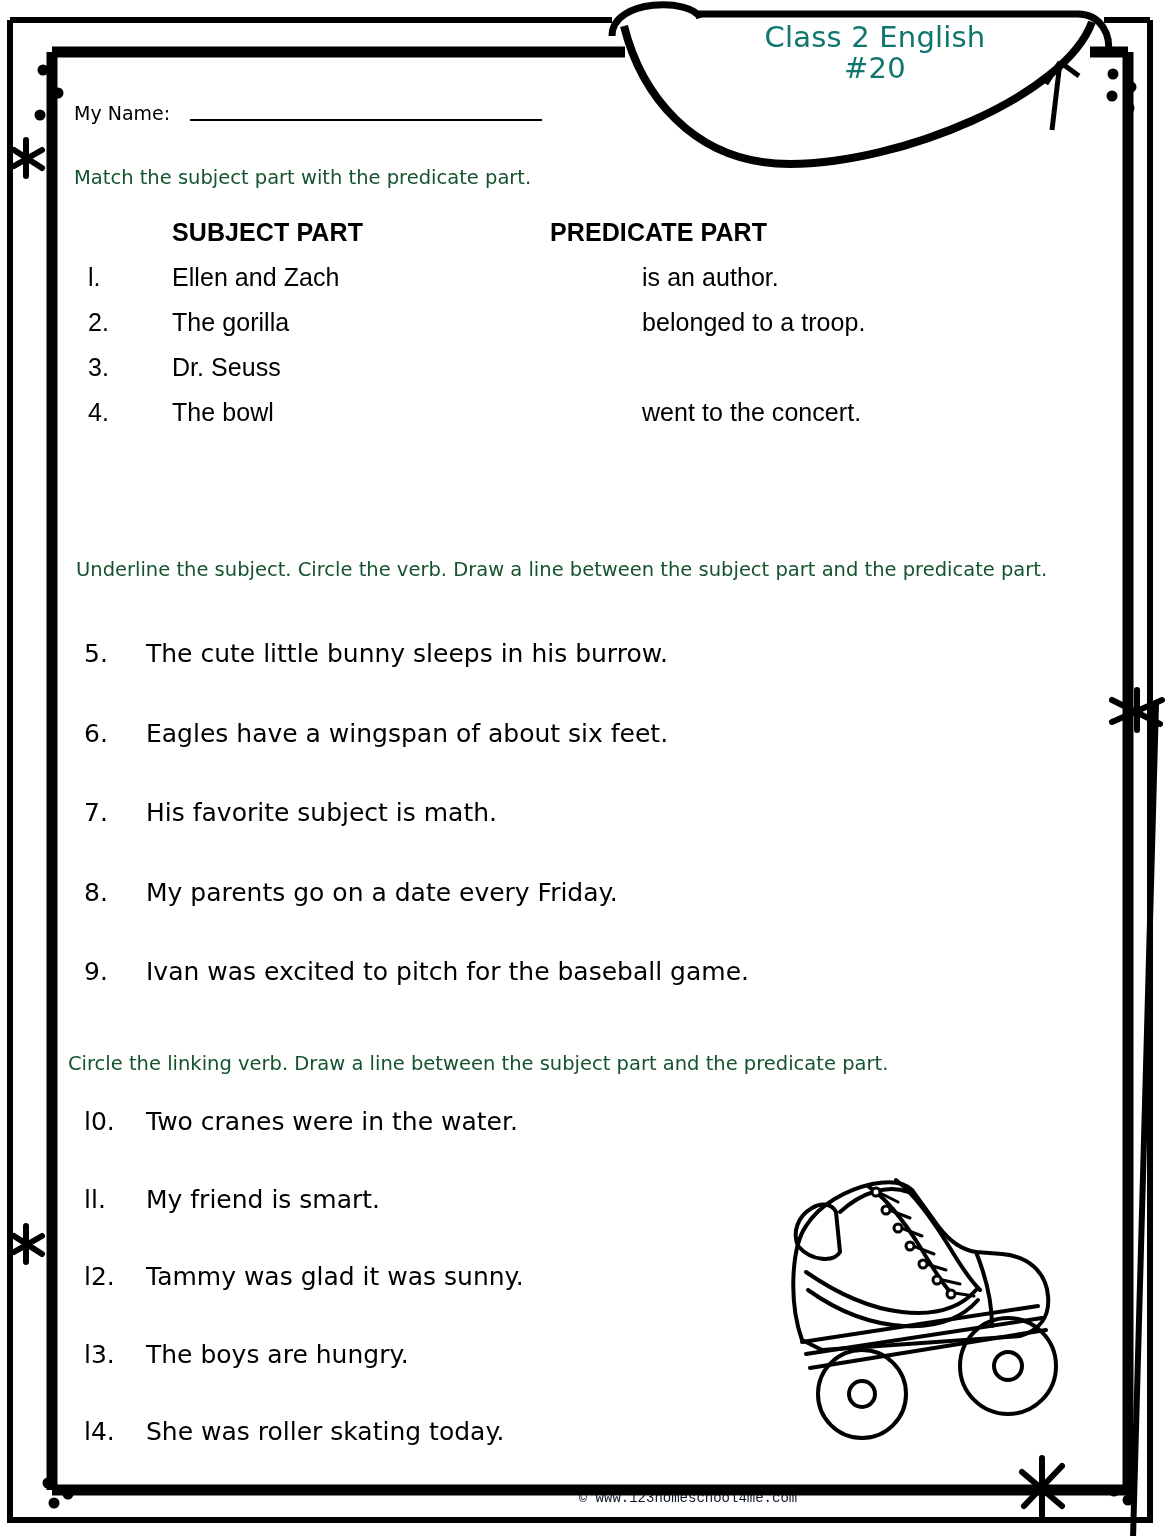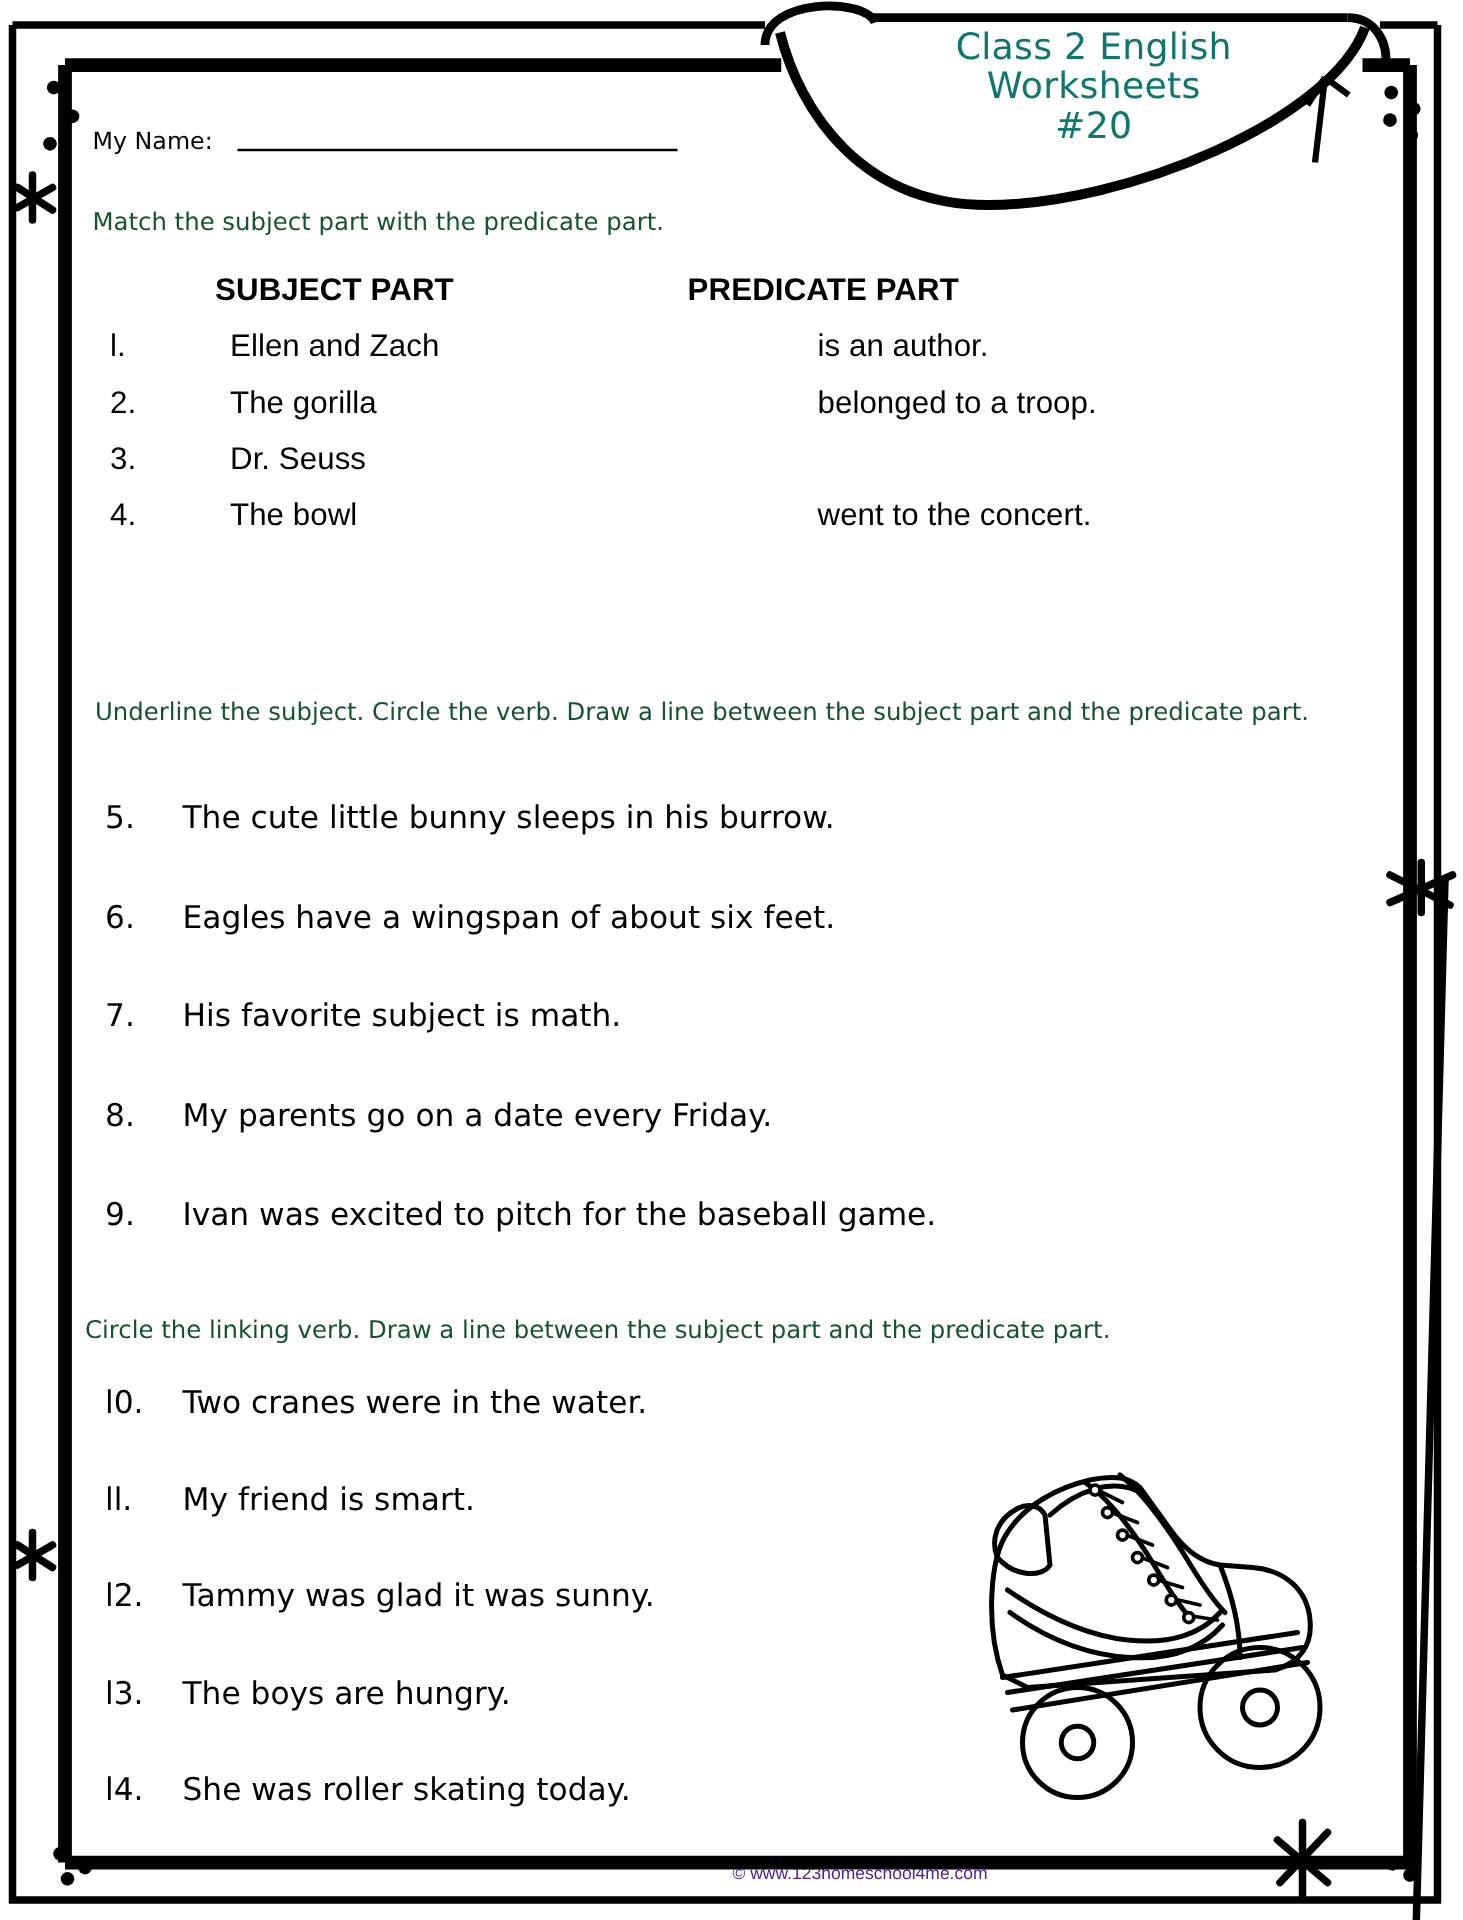--- a/index.html
+++ b/index.html
@@ -119,21 +119,21 @@
     align-items: baseline;
     font-size: 25px;
     margin-bottom: 16px;
     letter-spacing: .05px;
   }
   .m-num {
     width: 92px;
     padding-left: 8px;
     flex: 0 0 92px;
   }
-  .m-subj { width: 470px; flex: 0 0 470px; margin-left: 12px; }
+  .m-subj { width: 470px; flex: 0 0 470px; }
   .m-pred { flex: 1 1 auto; }
 
   
   .qlist {
     position: absolute;
     left: 78px;
     width: 1010px;
   }
   .qlist-a { top: 640px; }
   .qlist-b { top: 1108px; }
@@ -165,23 +165,23 @@
   }
 
   
   .footer {
     position: absolute;
     top: 1490px;
     left: 0;
     width: 936px;
     text-align: center;
     padding-right: 60px;
-    font-family: Liberation Sans, sans-serif;
+    font-family: Liberation Mono, monospace;
     font-size: 14px;
-    color: #4c1d95;
+    color: #0f172a;
     z-index: 4;
   }
   .footer-inner {
     display: inline-block;
     margin-left: 500px;
   }
 </style>
 </head>
 <body>
 
@@ -251,21 +251,20 @@
     </g>
     <g stroke="#000" stroke-width="6" stroke-linecap="round">
       <path d="M 1022 1472 L 1062 1506"></path>
       <path d="M 1062 1466 L 1024 1506"></path>
       <path d="M 1042 1458 L 1042 1516"></path>
     </g>
   </svg>
 
   <div class="banner-title">
     <span>Class 2 English</span>
-    <span>Worksheets</span>
     <span>#20</span>
   </div>
 
   <div class="content">
 
     <div class="name-row">
       <span class="hand name-label">My Name:</span>
       <span class="name-rule"></span>
     </div>
 

